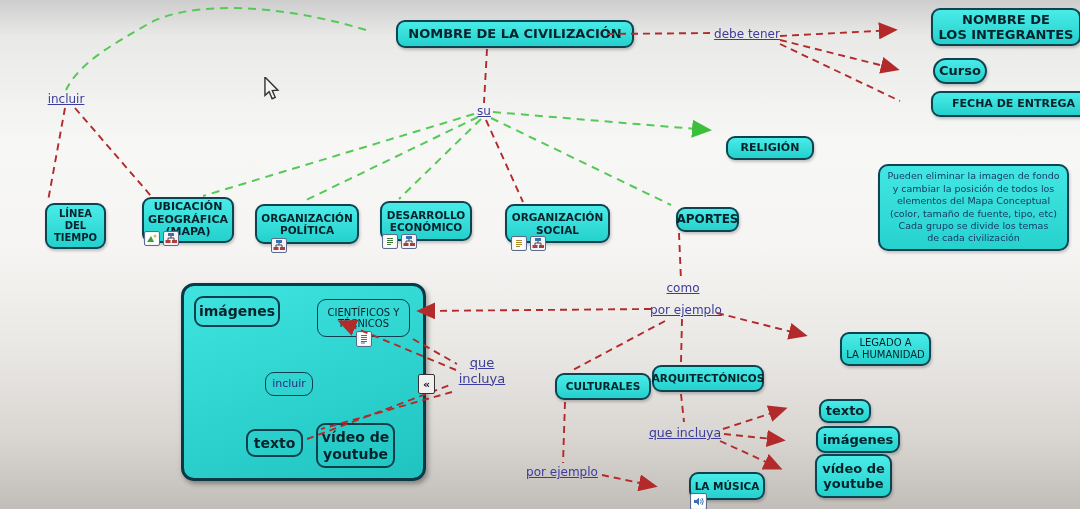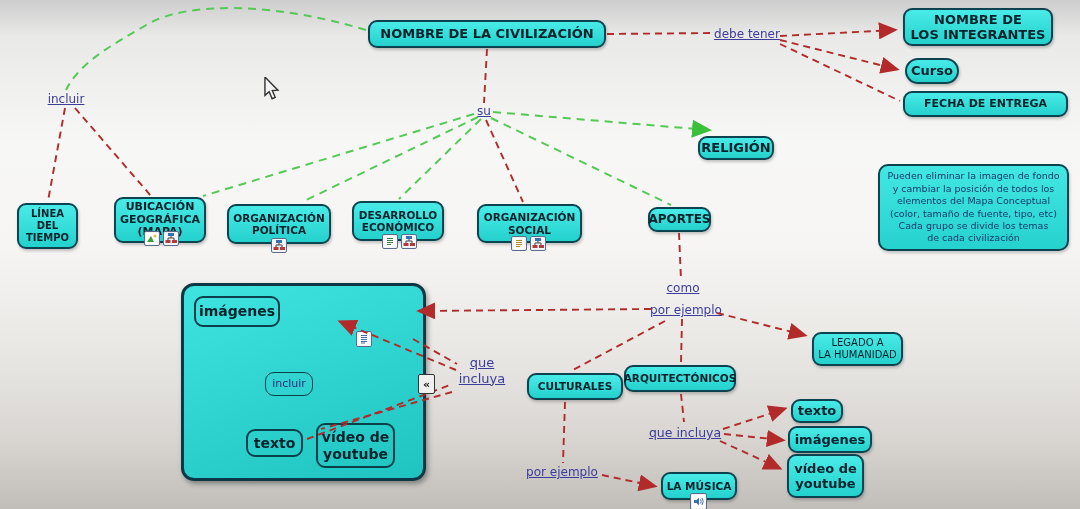--- a/index.html
+++ b/index.html
@@ -7,21 +7,21 @@
     position:relative;width:1080px;height:509px;overflow:hidden;
     font-family:"DejaVu Sans","Liberation Sans",sans-serif;
     background:linear-gradient(180deg,#cdcdcd 0%,#e9e9e8 7%,#f7f7f6 28%,#f6f5f3 48%,#eae8e5 68%,#d9d6d2 86%,#c1beba 100%);
   }
   .lines{position:absolute;left:0;top:0;z-index:6;pointer-events:none;}
   .node{
     position:absolute;display:flex;align-items:center;justify-content:center;
     text-align:center;box-sizing:border-box;white-space:pre-line;line-height:1.18;
     background:linear-gradient(180deg,#49ebe7,#24d1cd);
     border:2px solid #0c4350;border-radius:9px;color:#04222c;font-weight:bold;
-    box-shadow:1px 2px 3px rgba(0,0,0,.22);z-index:3;
+    box-shadow:1px 2px 3px rgba(0,0,0,.22);z-index:3;margin-left:28px;
   }
   .node.plain{font-weight:normal;}
   .ghost{
     position:absolute;display:flex;align-items:center;justify-content:center;
     text-align:center;box-sizing:border-box;white-space:pre-line;line-height:1.15;
     background:transparent;border:2px solid #0b3f4c;border-radius:9px;
     color:#04222c;font-weight:bold;z-index:4;box-shadow:none;
   }
   .bigbox{
     position:absolute;background:linear-gradient(160deg,#3fe4e0,#1fc4c1);
@@ -101,21 +101,21 @@
   <div class="node" style="left:368px;top:20px;width:238px;height:28px;font-size:13px;">NOMBRE DE LA CIVILIZACIÓN</div>
   <div class="phrase" style="left:714px;top:27px;width:66px;">debe tener</div>
   <div class="node" style="left:903px;top:8px;width:150px;height:38px;font-size:13px;">NOMBRE DE
 LOS INTEGRANTES</div>
   <div class="node" style="left:905px;top:58px;width:54px;height:26px;font-size:13px;border-radius:13px;">Curso</div>
   <div class="node" style="left:903px;top:91px;width:165px;height:26px;font-size:11px;">FECHA DE ENTREGA</div>
 
   <div class="phrase" style="left:42px;top:92px;width:48px;">incluir</div>
   <div class="phrase" style="left:472px;top:104px;width:24px;">su</div>
 
-  <div class="node" style="left:698px;top:136px;width:76px;height:24px;font-size:13px;">RELIGIÓN</div>
+  <div class="node" style="left:698px;top:136px;width:88px;height:24px;font-size:11px;">RELIGIÓN</div>
   <div class="node" style="left:648px;top:207px;width:63px;height:25px;font-size:12px;">APORTES</div>
 
   <div class="node" style="left:17px;top:203px;width:61px;height:46px;font-size:10px;">LÍNEA
 DEL
 TIEMPO</div>
   <div class="node" style="left:114px;top:197px;width:92px;height:46px;font-size:11px;">UBICACIÓN
 GEOGRÁFICA
 (MAPA)</div>
   <div class="iconrow" style="left:144px;top:231px;">
     <svg class="micon" width="14" height="13">
@@ -177,20 +177,22 @@
 elementos del Mapa Conceptual
 (color, tamaño de fuente, tipo, etc)
 Cada grupo se divide los temas
 de cada civilización</div>
 
   <div class="phrase" style="left:662px;top:281px;width:42px;">como</div>
   <div class="phrase" style="left:650px;top:303px;width:72px;">por ejemplo</div>
 
   <div class="bigbox" style="left:181px;top:283px;width:245px;height:198px;"></div>
   <div class="ghost" style="left:194px;top:296px;width:86px;height:31px;font-size:14px;">imágenes</div>
+  <div class="ghost plain" style="left:317px;top:299px;width:93px;height:38px;font-size:10px;font-weight:normal;border-width:1.5px;">CIENTÍFICOS Y
+TÉCNICOS</div>
   <div class="iconrow" style="left:356px;top:331px;">
     <svg class="micon" width="14" height="14">
         <rect x="2" y="1" width="10" height="12" fill="#fff"></rect>
         <path d="M4,3.5 H10 M4,5.5 H10 M4,7.5 H10 M4,9.5 H10 M4,11 H8" stroke="#3c6fb0" stroke-width="1"></path>
       </svg>
   </div>
   <div class="ghost plain" style="left:265px;top:372px;width:48px;height:24px;font-size:11px;font-weight:normal;color:#2b2b7e;border-width:1.5px;">incluir</div>
   <div class="ghost" style="left:246px;top:429px;width:57px;height:28px;font-size:14px;">texto</div>
   <div class="ghost" style="left:316px;top:423px;width:79px;height:45px;font-size:14px;">vídeo de
 youtube</div>

